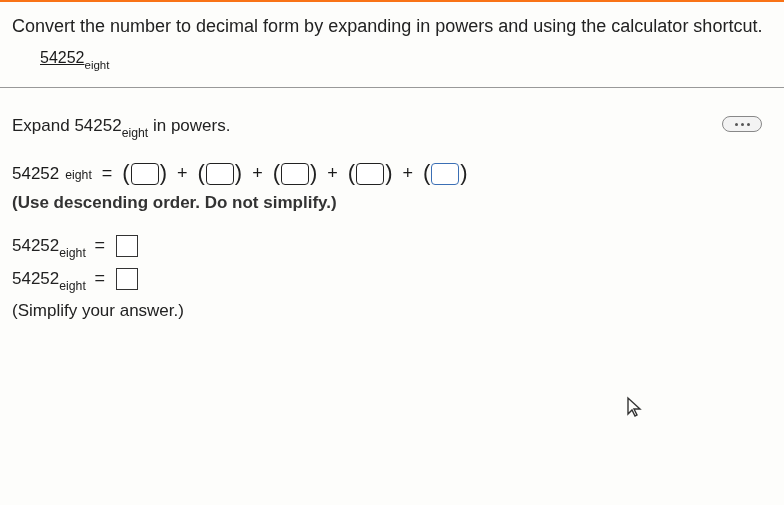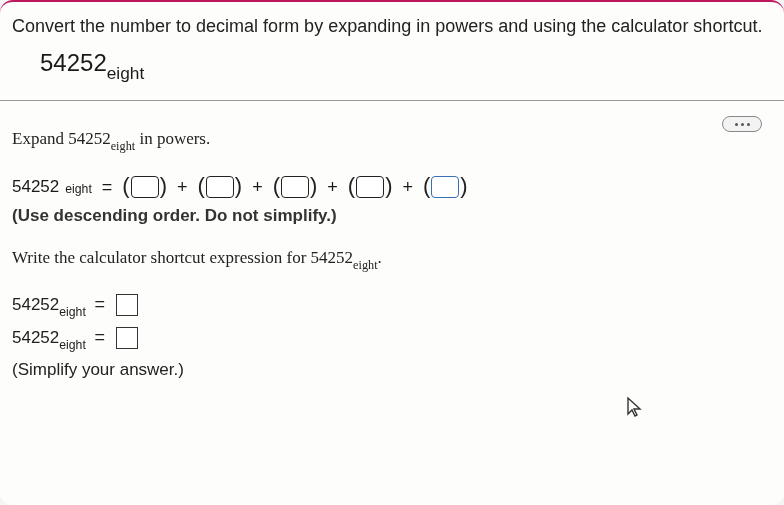--- a/index.html
+++ b/index.html
@@ -9,35 +9,35 @@
       color: #1a1a1a;
       background: #f5f5f5;
       width: 784px;
       height: 505px;
       overflow: hidden;
     }
     .page {
       background: #fdfdfb;
       width: 100%;
       height: 100%;
-      border-top: 2px solid #be185d;
+      border-top: 2px solid #f97316;
       position: relative;
-      border-radius: 13px;
     }
     .section-top {
       padding: 14px 12px 18px 12px;
     }
     .instruction {
       font-size: 18px;
       color: #222;
       margin-bottom: 12px;
     }
     .given-number {
-      font-size: 24px;
+      font-size: 16px;
       margin-left: 28px;
+      text-decoration: underline;
     }
     .subscript {
       font-size: 0.72em;
       vertical-align: sub;
       position: relative;
       top: 0.15em;
     }
     .divider {
       border: none;
       border-top: 1px solid #999;
@@ -61,21 +61,21 @@
       width: 3px; height: 3px; background: #555; border-radius: 50%; margin: 0 1.5px;
     }
     .section-body {
       padding: 28px 12px 12px 12px;
     }
     .line {
       margin-bottom: 10px;
       font-size: 17px;
       color: #222;
     }
-    .line.spaced { margin-bottom: 22px; font-family: Liberation Serif, serif; }
+    .line.spaced { margin-bottom: 22px; }
     .eq-line { display: flex; align-items: center; flex-wrap: wrap; gap: 6px; margin-bottom: 6px; }
     .hint {
       font-size: 17px;
       color: #333;
       margin-bottom: 22px;
       font-weight: bold;
     }
     .paren-input {
       display: inline-flex;
       align-items: center;
@@ -167,23 +167,20 @@
         </span>
       <span class="plus">+</span>
       <span class="paren-input">
           <span class="p">(</span>
           <span class="blank-rounded"></span>
           <span class="p">)</span>
         </span>
     </div>
     <div class="hint">(Use descending order. Do not simplify.)</div>
 
-    <div class="line spaced">
-      <span>Write the calculator shortcut expression for </span><span>54252</span><span class="subscript">eight</span><span>.</span>
-    </div>
 
     <div class="line">
       <span>54252</span><span class="subscript">eight</span>
       <span class="eq">=</span>
       <span class="blank-square"></span>
     </div>
 
     <div class="line">
       <span>54252</span><span class="subscript">eight</span>
       <span class="eq">=</span>

